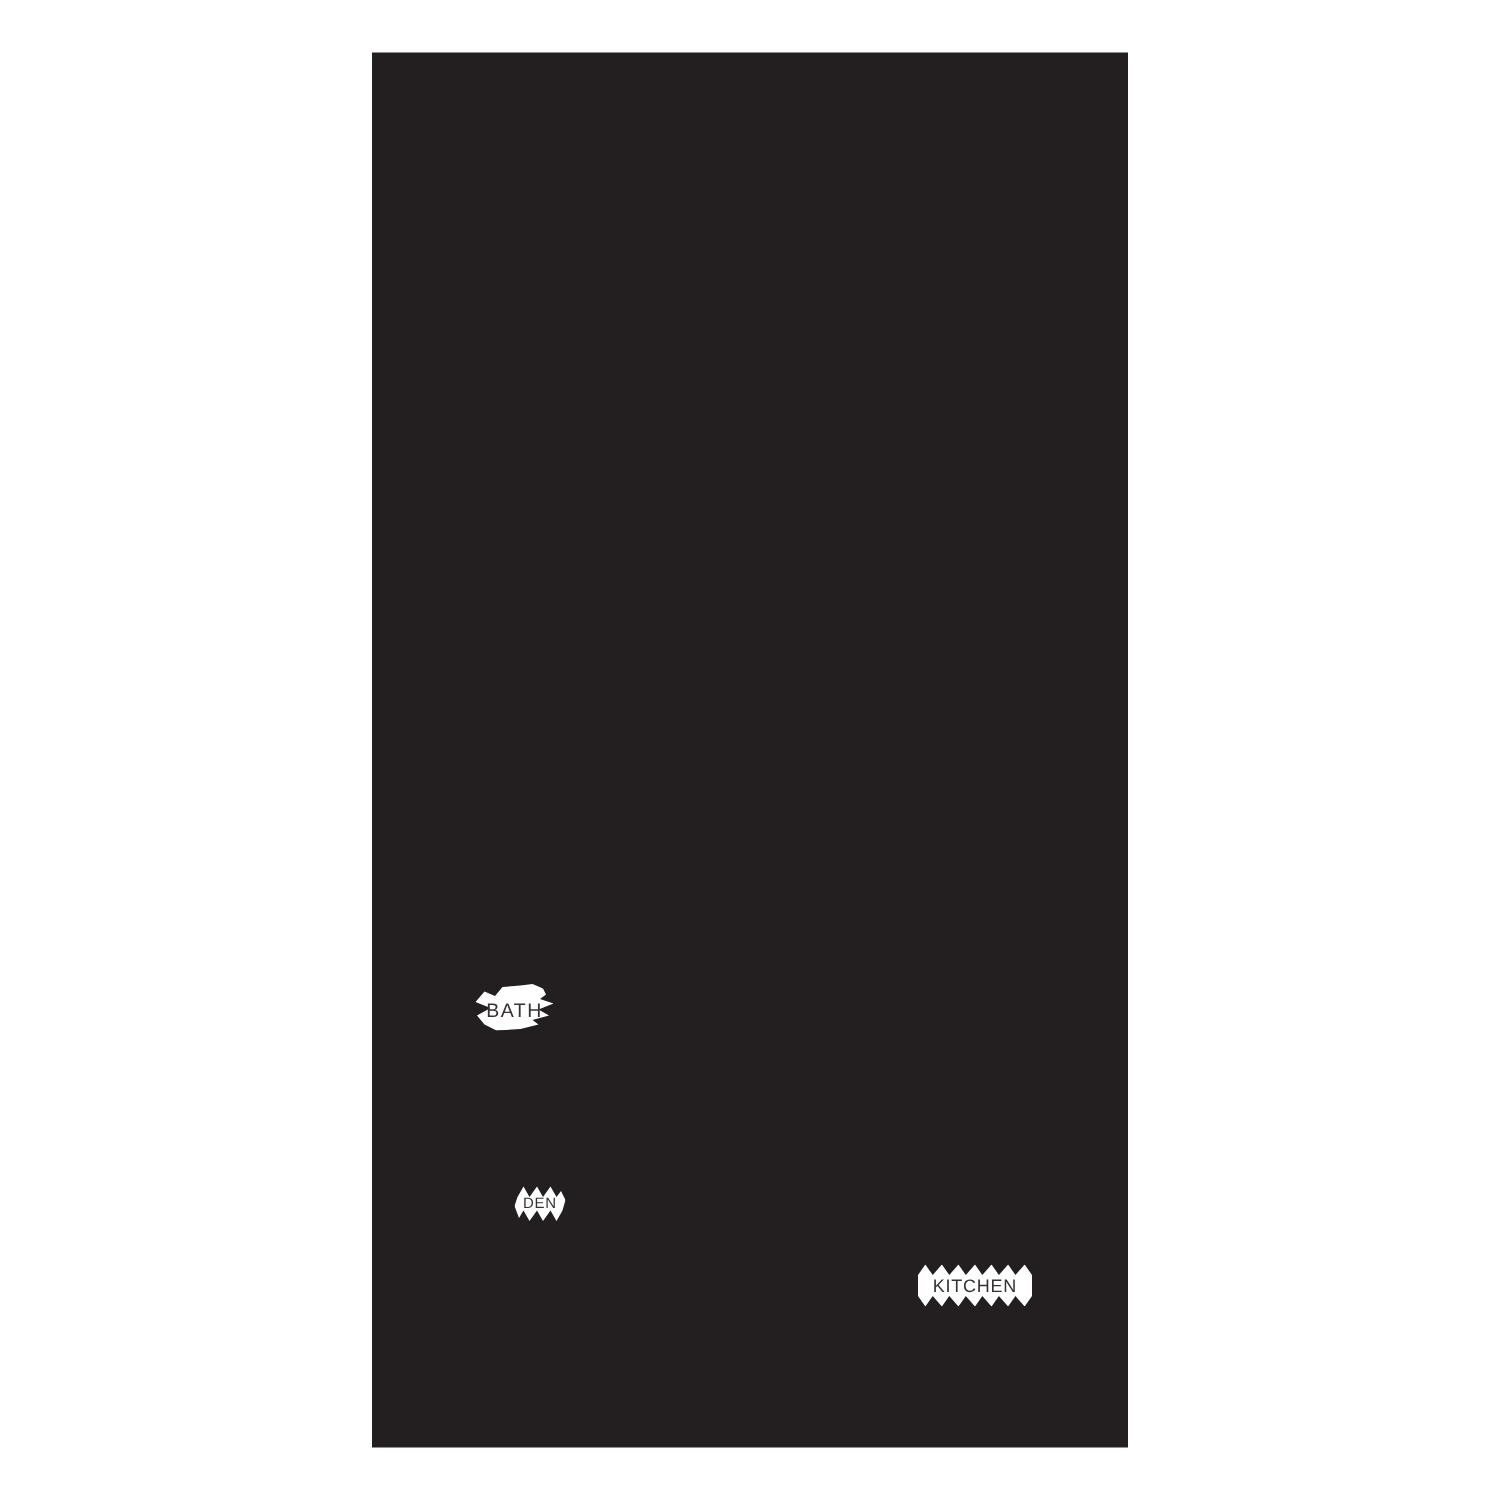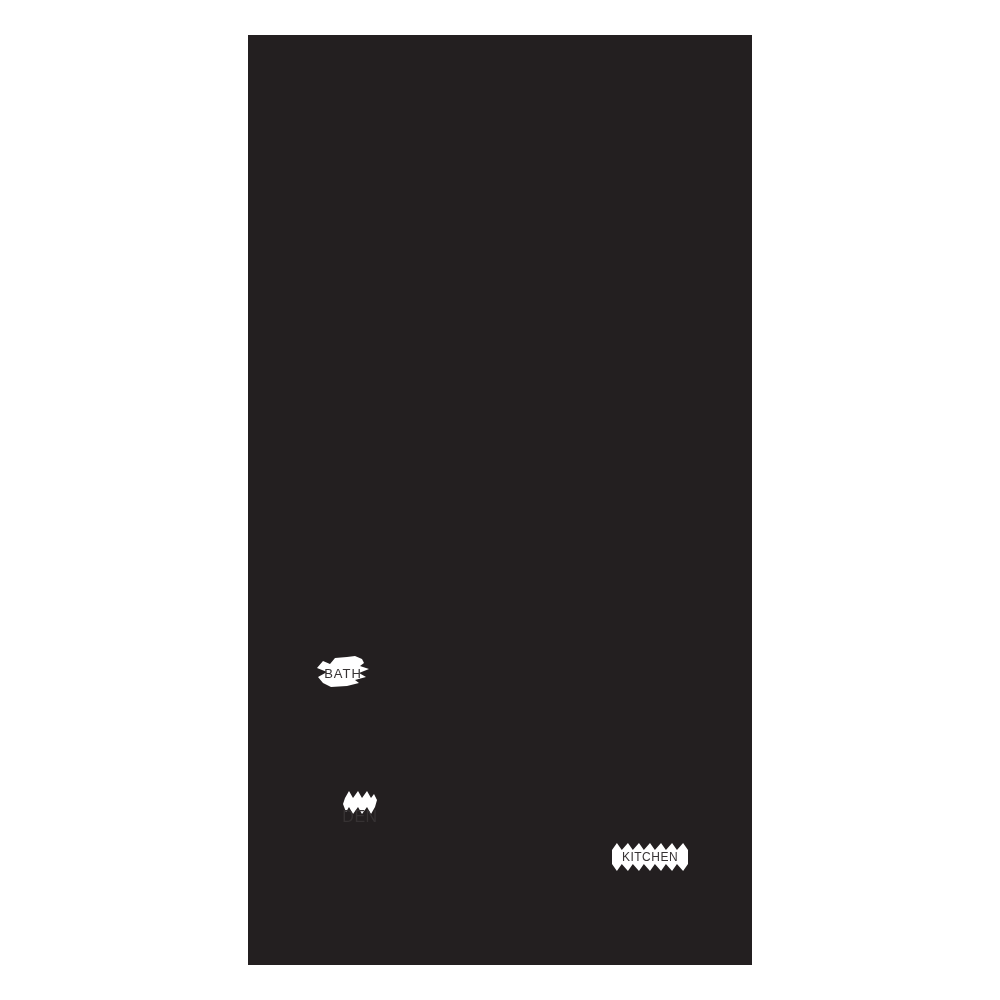--- a/index.html
+++ b/index.html
@@ -35,21 +35,21 @@
     display: flex;
     align-items: center;
     justify-content: center;
     color: #363233;
     text-transform: uppercase;
     user-select: none;
   }
   .room-label.bath    { left: 317px; top: 656px; width: 52px; height: 31px; }
   .room-label.bath .label-text    { font-size: 13px; letter-spacing: 1px; padding-top: 2px; }
   .room-label.den     { left: 343px; top: 790px; width: 34px; height: 25px; }
-  .room-label.den .label-text     { font-size: 16px; letter-spacing: 0.5px; margin-top: 14px; }
+  .room-label.den .label-text     { font-size: 10px; letter-spacing: 0.5px; }
   .room-label.kitchen { left: 612px; top: 843px; width: 76px; height: 28px; }
   .room-label.kitchen .label-text { font-size: 12px; letter-spacing: 0.5px; }
 </style>
 </head>
 <body>
 
 <div class="stage">
 
   <div class="plan"></div>
 

